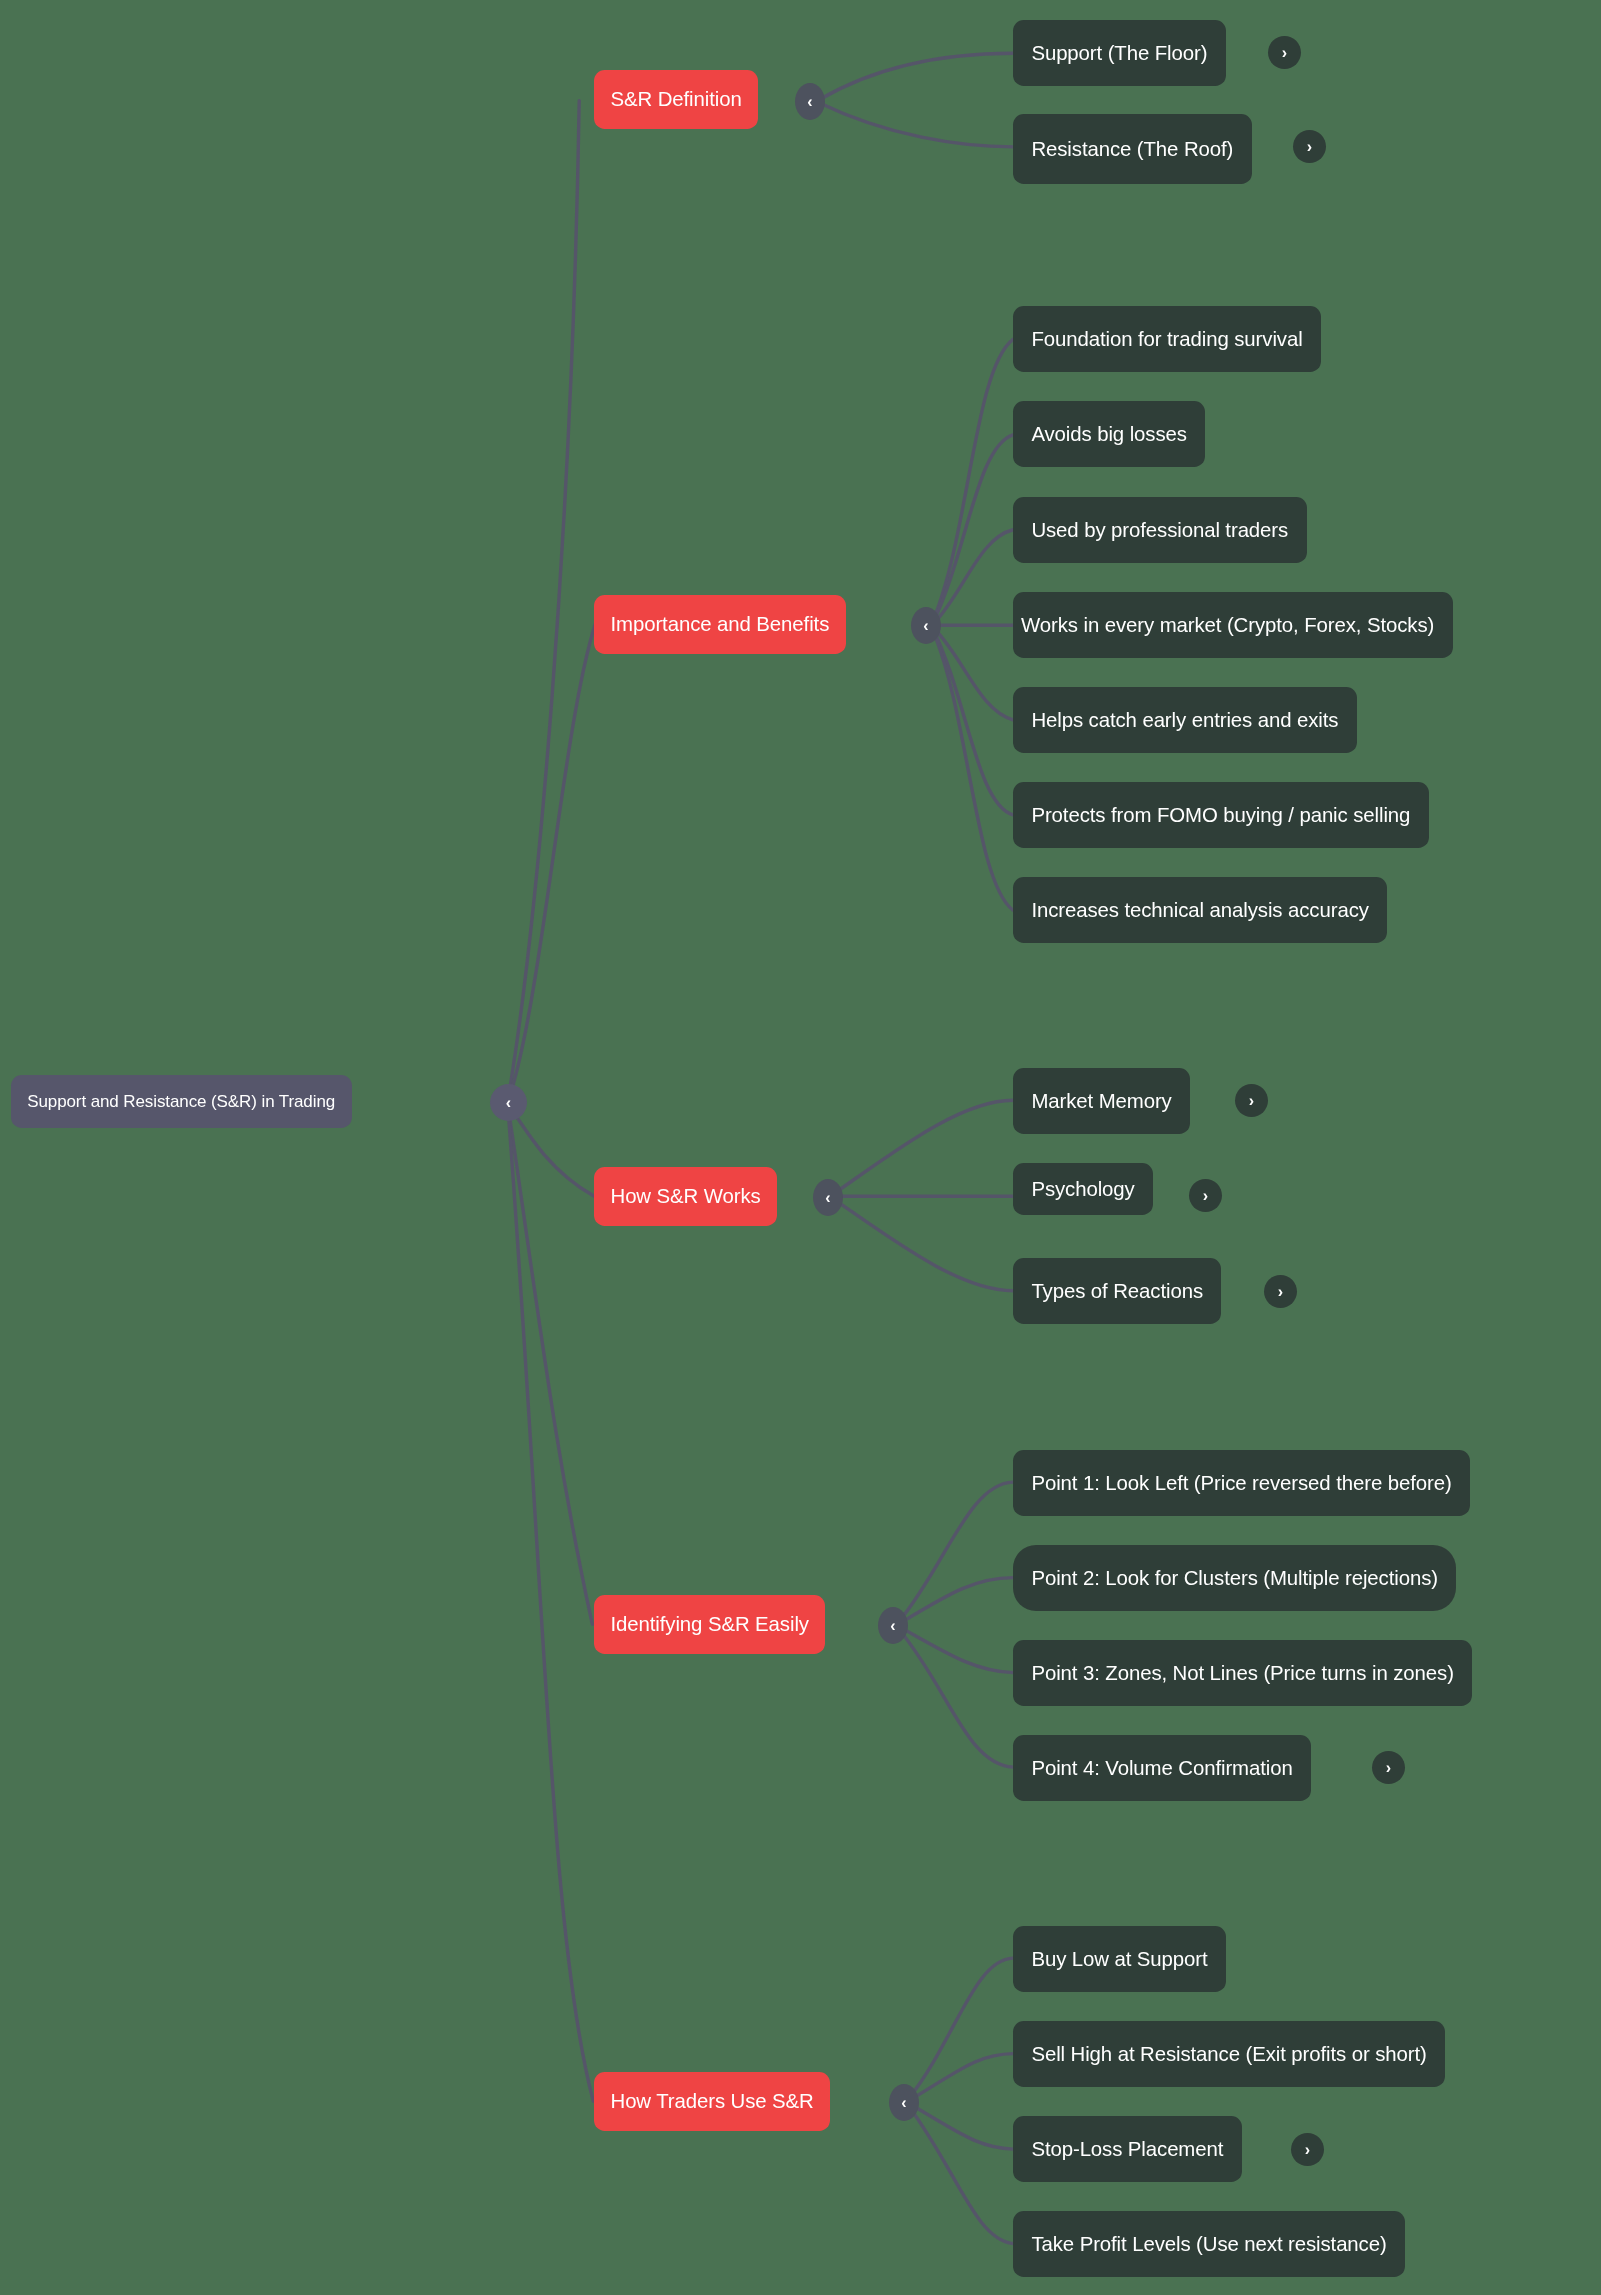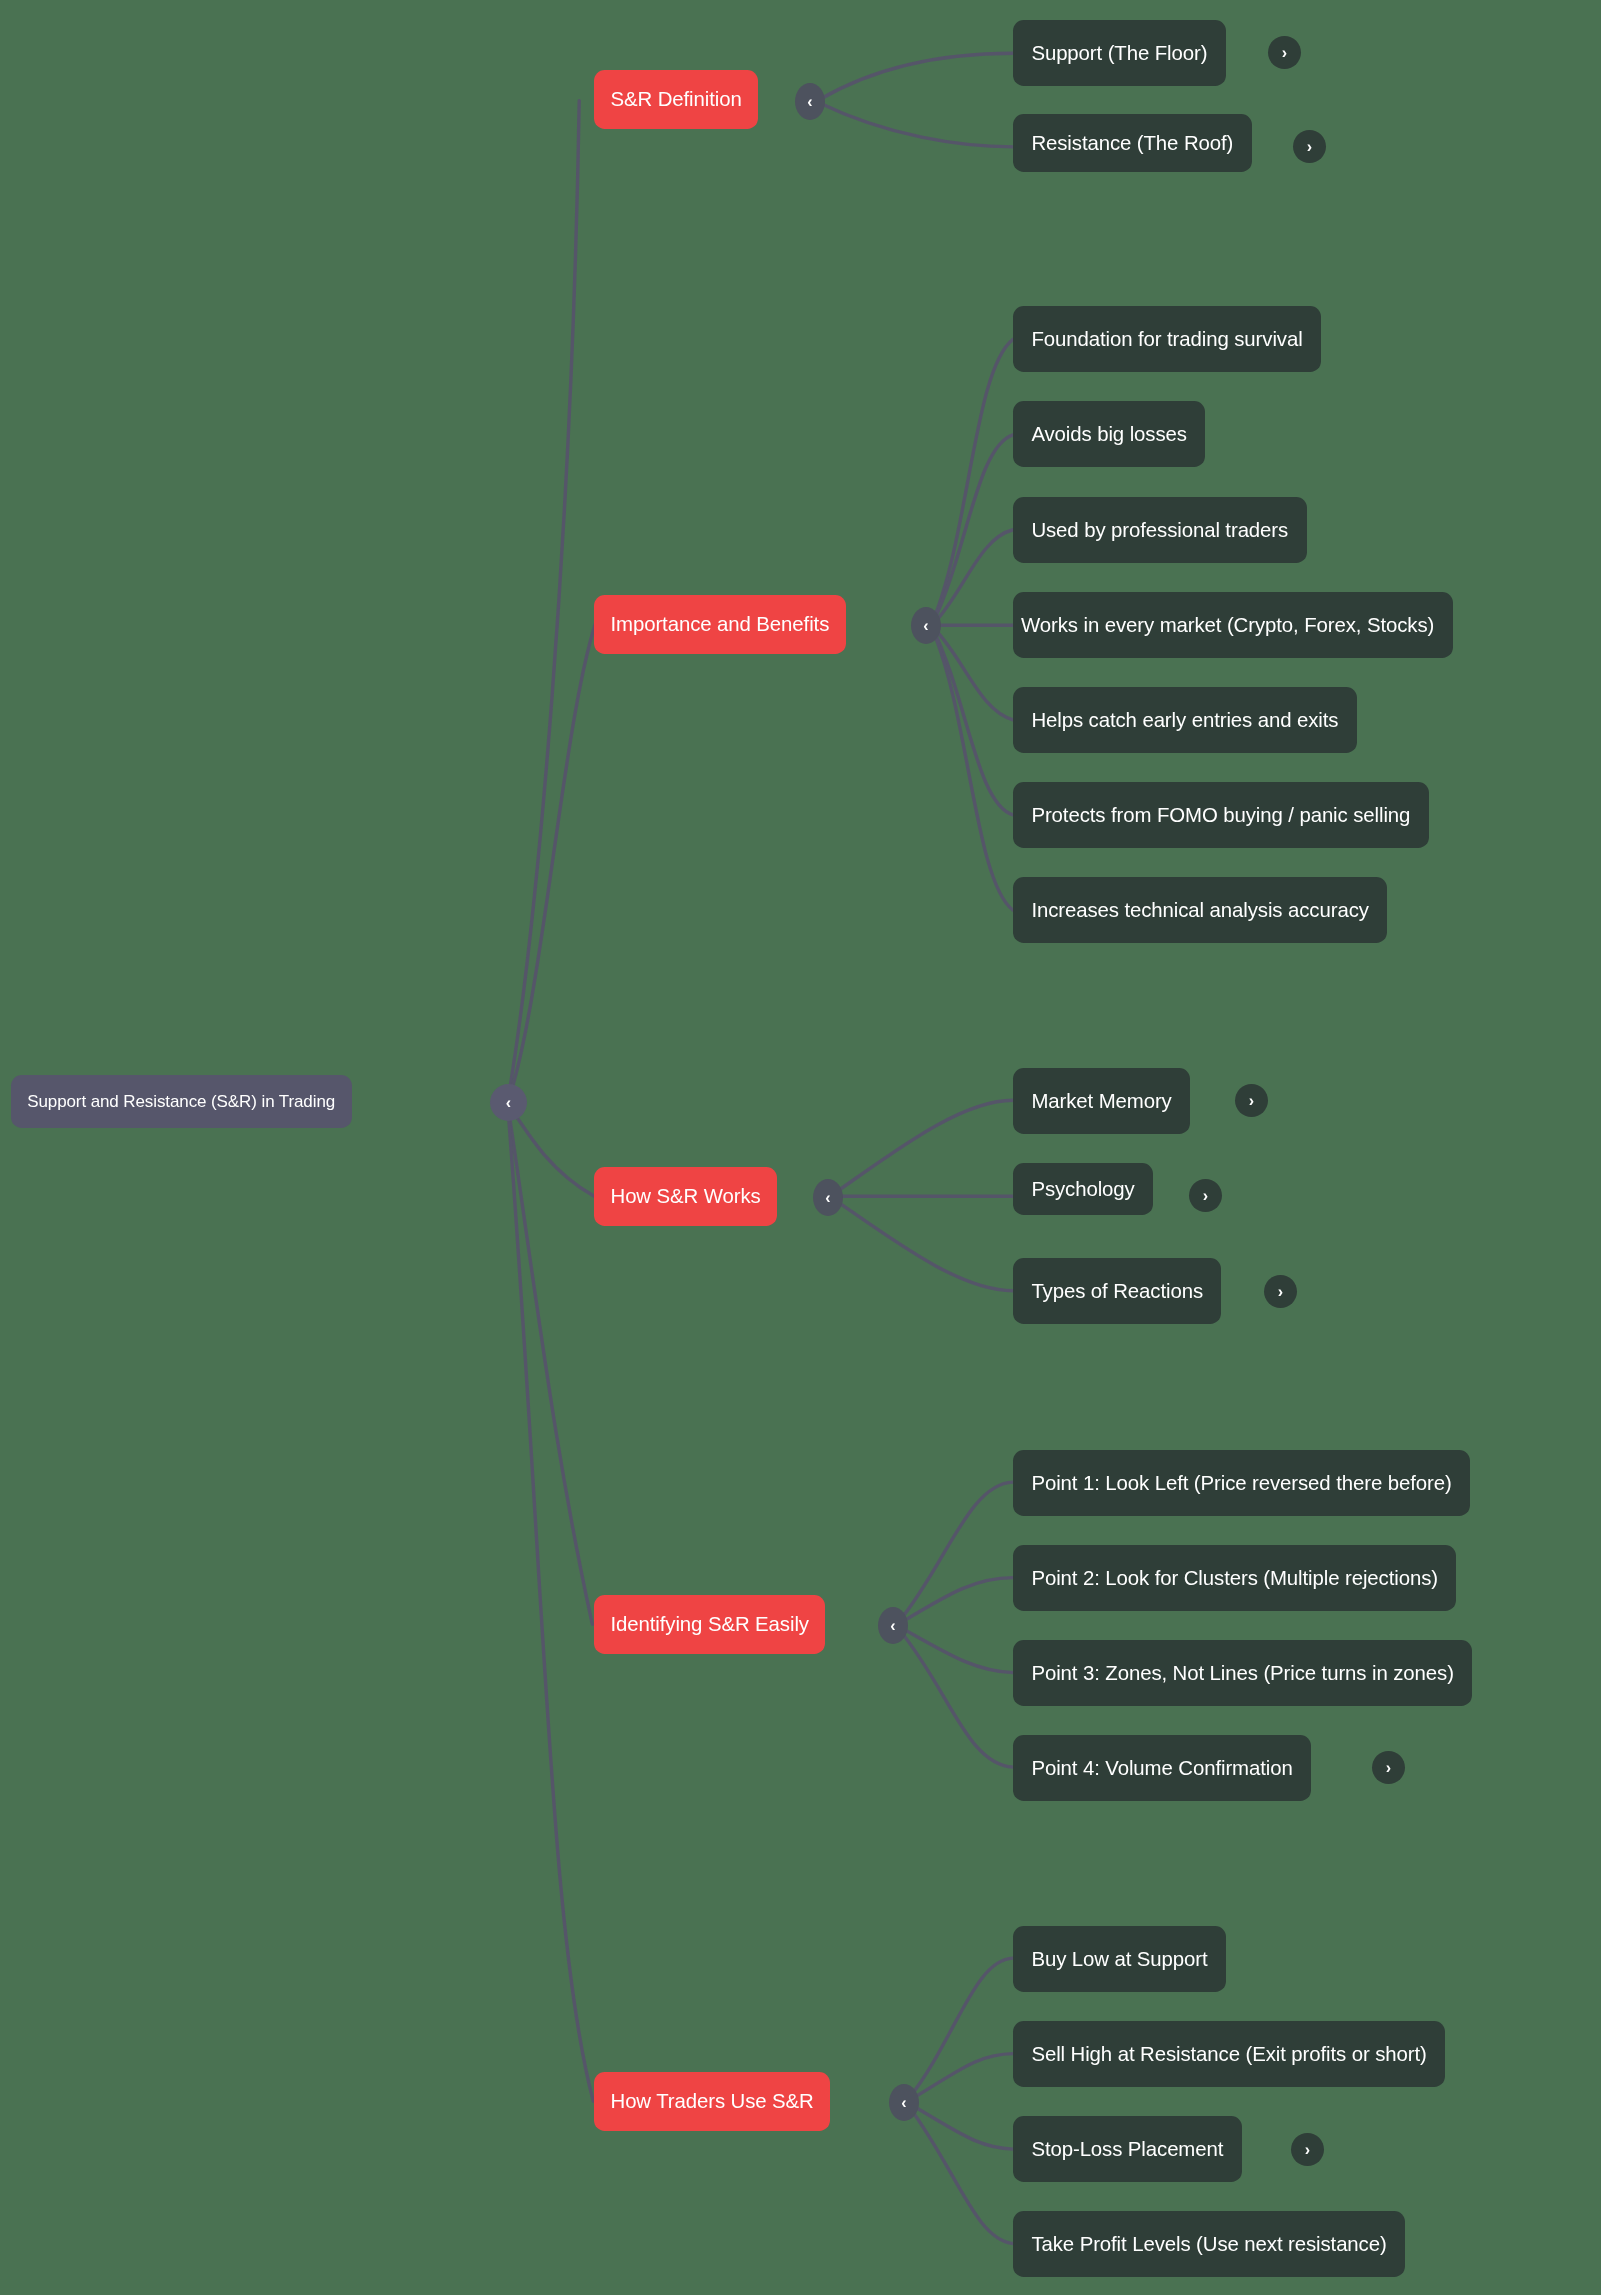--- a/index.html
+++ b/index.html
@@ -133,21 +133,21 @@
     <span class="chev">‹</span>
   </div>
 
   <div class="node leaf" style="left:1013px; top:20.4px; height:66px;">
     <span class="node-label">Support (The Floor)</span>
   </div>
   <div class="toggle expand" style="left:1268px; top:36px; width:33px; height:33px;">
     <span class="chev">›</span>
   </div>
 
-  <div class="node leaf" style="left:1013px; top:114px; height:58px;">
+  <div class="node leaf" style="left:1013px; top:114px; height:70px;">
     <span class="node-label">Resistance (The Roof)</span>
   </div>
   <div class="toggle expand" style="left:1293px; top:130px; width:33px; height:33px;">
     <span class="chev">›</span>
   </div>
 
   <div class="node branch" style="left:594px; top:595px; height:59px;">
     <span class="node-label">Importance and Benefits</span>
   </div>
   <div class="toggle branch-collapse" style="left:911px; top:607px; width:30px; height:37px;">
@@ -207,21 +207,21 @@
   <div class="node branch" style="left:594px; top:1595px; height:59px;">
     <span class="node-label">Identifying S&amp;R Easily</span>
   </div>
   <div class="toggle branch-collapse" style="left:878px; top:1607px; width:30px; height:37px;">
     <span class="chev">‹</span>
   </div>
 
   <div class="node leaf" style="left:1013px; top:1450px; height:66px;">
     <span class="node-label">Point 1: Look Left (Price reversed there before)</span>
   </div>
-  <div class="node leaf" style="left:1013px; top:1545px; height:66px;">
+  <div class="node leaf" style="left:1013px; top:1545px; height:66px;border-radius:23px;">
     <span class="node-label">Point 2: Look for Clusters (Multiple rejections)</span>
   </div>
   <div class="node leaf" style="left:1013px; top:1640px; height:66px;">
     <span class="node-label">Point 3: Zones, Not Lines (Price turns in zones)</span>
   </div>
   <div class="node leaf" style="left:1013px; top:1735px; height:66px;">
     <span class="node-label">Point 4: Volume Confirmation</span>
   </div>
   <div class="toggle expand" style="left:1372px; top:1751px; width:33px; height:33px;">
     <span class="chev">›</span>

